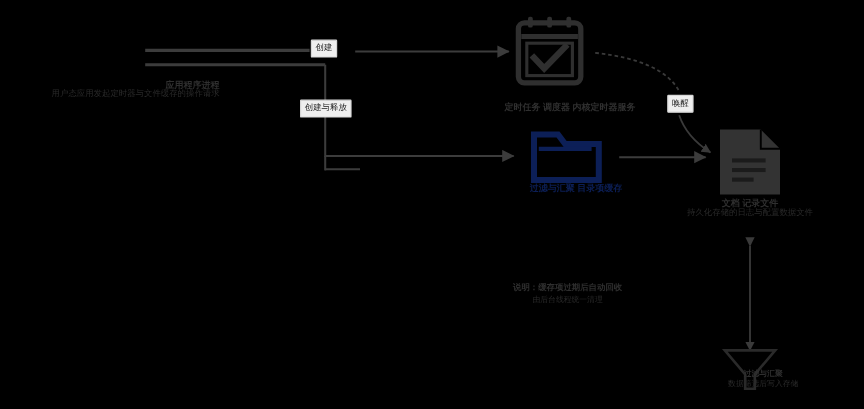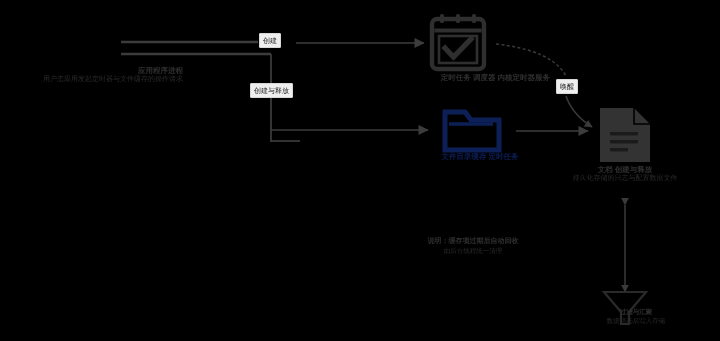--- a/index.html
+++ b/index.html
@@ -55,23 +55,22 @@
     top: 66px;
     width: 175px;
     text-align: right;
   }
   #source-caption .cap-title { font-size: 7.5px; }
   #source-caption .cap-sub { font-size: 7px; }
 
   
   #calendar-caption {
     left: 400px;
-    top: 73px;
+    top: 85px;
     width: 150px;
-    text-align: right;
   }
   
   #folder-caption {
     left: 418px;
     top: 152px;
     width: 124px;
     color: #0b1c4e;
   }
   #folder-caption .cap-title { color: #0c1f57; }
   
@@ -198,25 +197,25 @@
   <div id="source-caption" class="node-caption">
     <span class="cap-title">应用程序进程</span>
     <span class="cap-sub">用户态应用发起定时器与文件缓存的操作请求</span>
   </div>
 
   <div id="calendar-caption" class="node-caption">
     <span class="cap-title">定时任务 调度器 内核定时器服务</span>
   </div>
 
   <div id="folder-caption" class="node-caption">
-    <span class="cap-title">文件目录缓存 定时任务</span>
+    <span class="cap-title">过滤与汇聚 目录项缓存</span>
   </div>
 
   <div id="doc-caption" class="node-caption">
-    <span class="cap-title">文档 创建与释放</span>
+    <span class="cap-title">文档 记录文件</span>
     <span class="cap-sub">持久化存储的日志与配置数据文件</span>
   </div>
 
   <div id="note-block" class="node-caption">
     <span class="cap-title">说明：缓存项过期后自动回收</span>
     <span class="cap-sub">由后台线程统一清理</span>
   </div>
 
   <div id="funnel-caption" class="node-caption">
     <span class="cap-title">过滤与汇聚</span>

